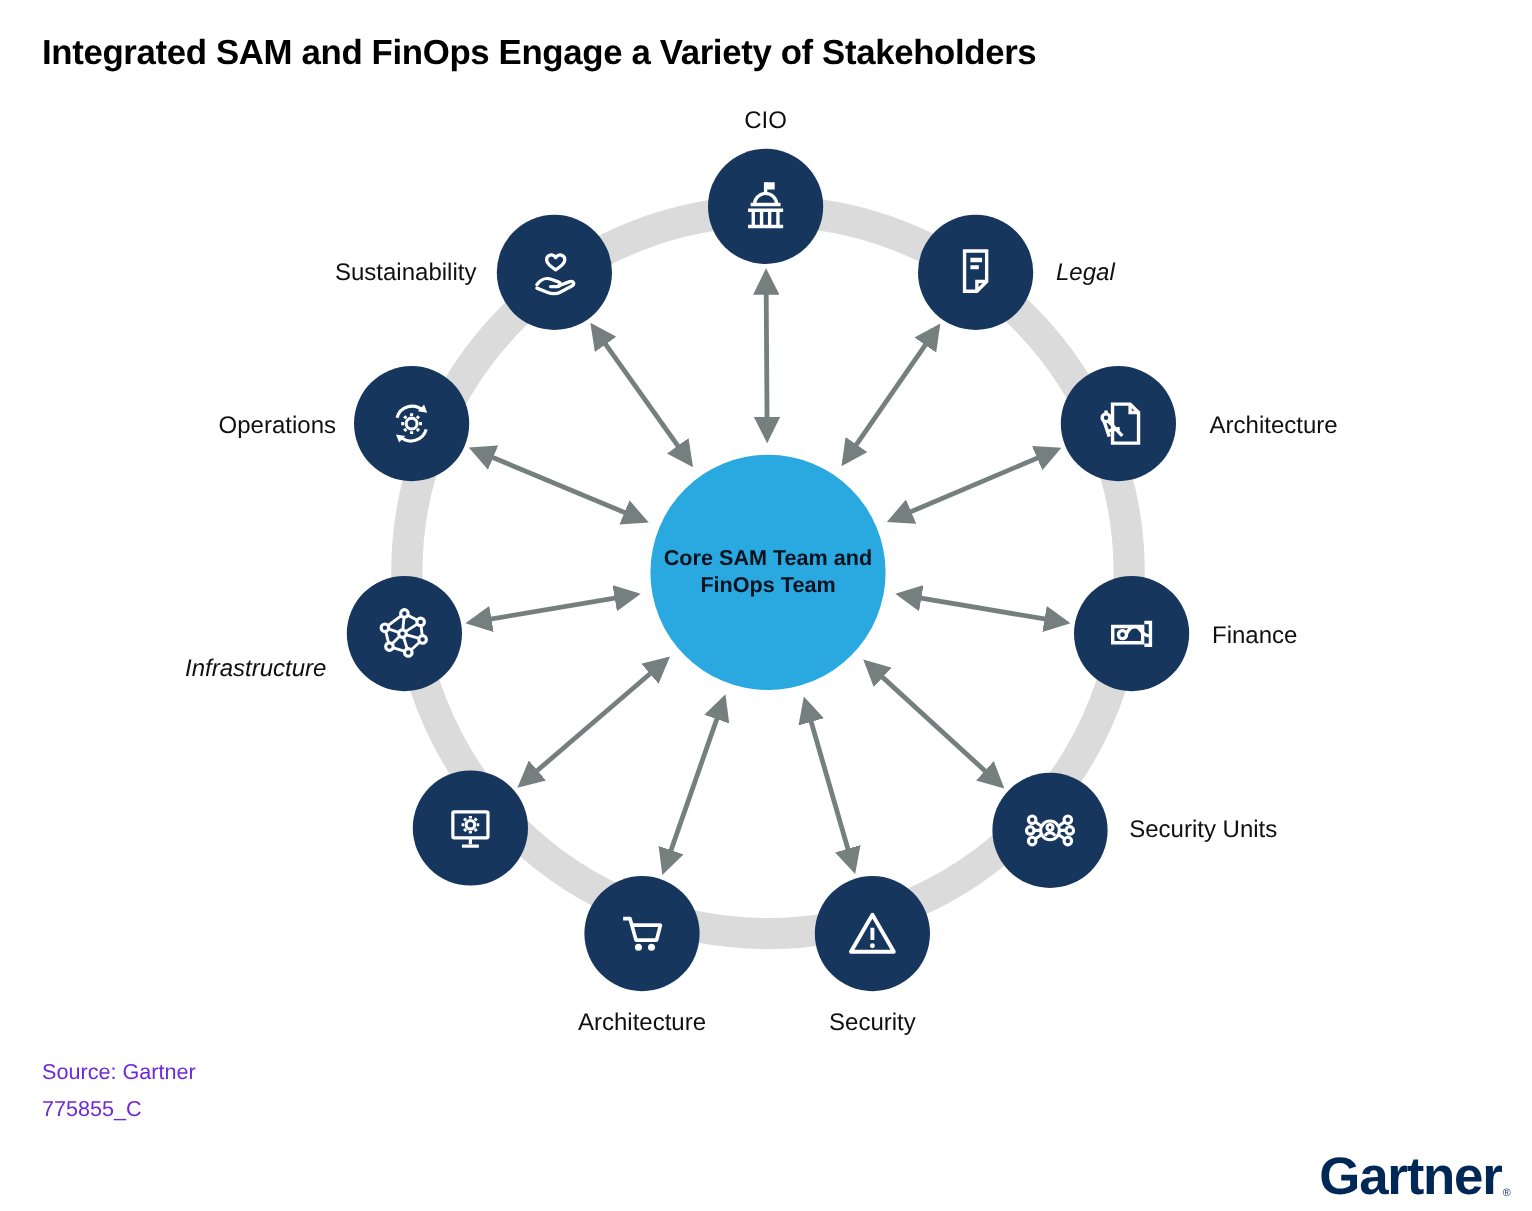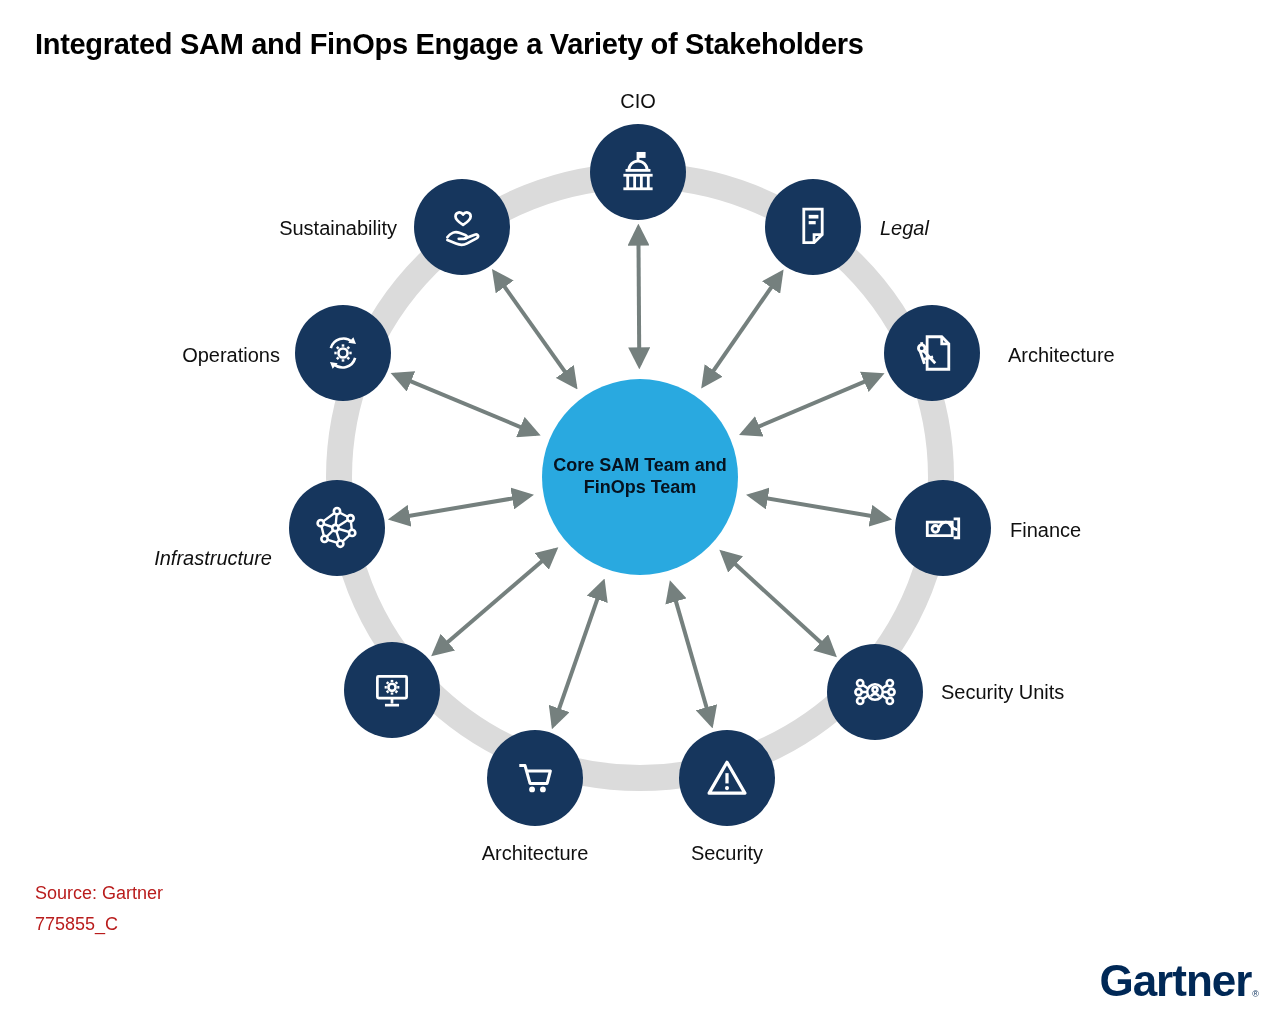--- a/index.html
+++ b/index.html
@@ -6,21 +6,21 @@
   body{font-family:"Liberation Sans", sans-serif;}
   .canvas{position:relative;width:1277px;height:1009px;background:#fff;overflow:hidden;}
   .title{position:absolute;left:35px;top:28px;margin:0;font-size:29px;font-weight:700;color:#000;letter-spacing:-0.3px;}
   .layer{position:absolute;left:0;top:0;}
   .node{position:absolute;width:96px;height:96px;border-radius:50%;background:#16365D;display:flex;align-items:center;justify-content:center;}
   .nicon{width:52px;height:52px;display:block;}
   .center-circle{position:absolute;left:640px;top:477px;width:196px;height:196px;border-radius:50%;background:#29A9E0;transform:translate(-50%,-50%);display:flex;align-items:center;justify-content:center;}
   .center-label{width:178px;text-align:center;font-size:18px;line-height:1.22;font-weight:700;color:#06121F;}
   .nlabel{position:absolute;font-size:20px;color:#101010;white-space:nowrap;}
   .nlabel.wrap{white-space:normal;line-height:1.23;}
-  .src{position:absolute;left:35px;font-size:18px;color:#b91c1c;}
+  .src{position:absolute;left:35px;font-size:18px;color:#6d28d9;}
   .logo{position:absolute;right:18px;bottom:10px;display:flex;align-items:flex-end;color:#002856;}
   .logo .word{font-size:44px;font-weight:700;letter-spacing:-1px;line-height:0.82;}
   .logo .reg{font-size:9px;line-height:1;margin-left:1px;}
 </style>
 </head>
 <body>
 
 <div class="canvas">
 
   <h1 class="title">Integrated SAM and FinOps Engage a Variety of Stakeholders</h1>

